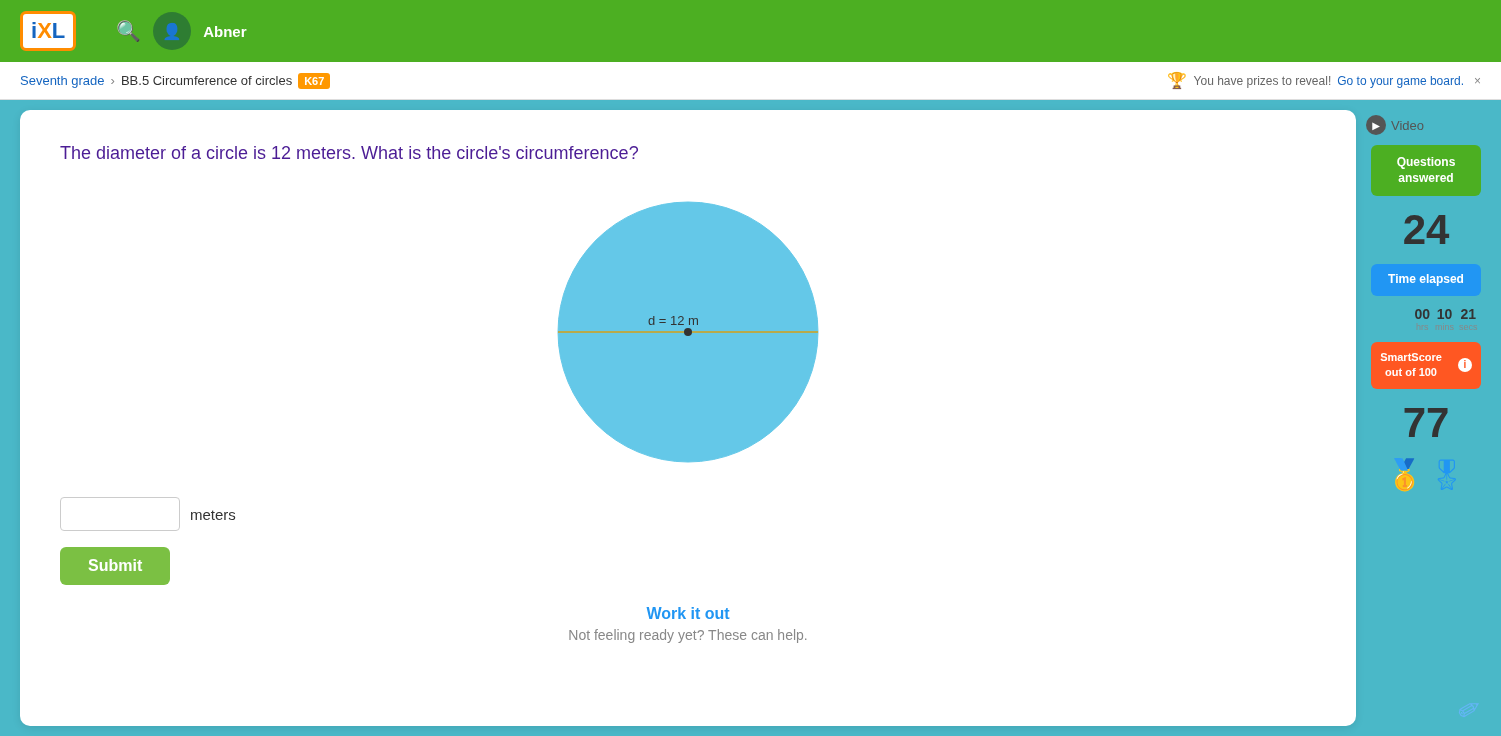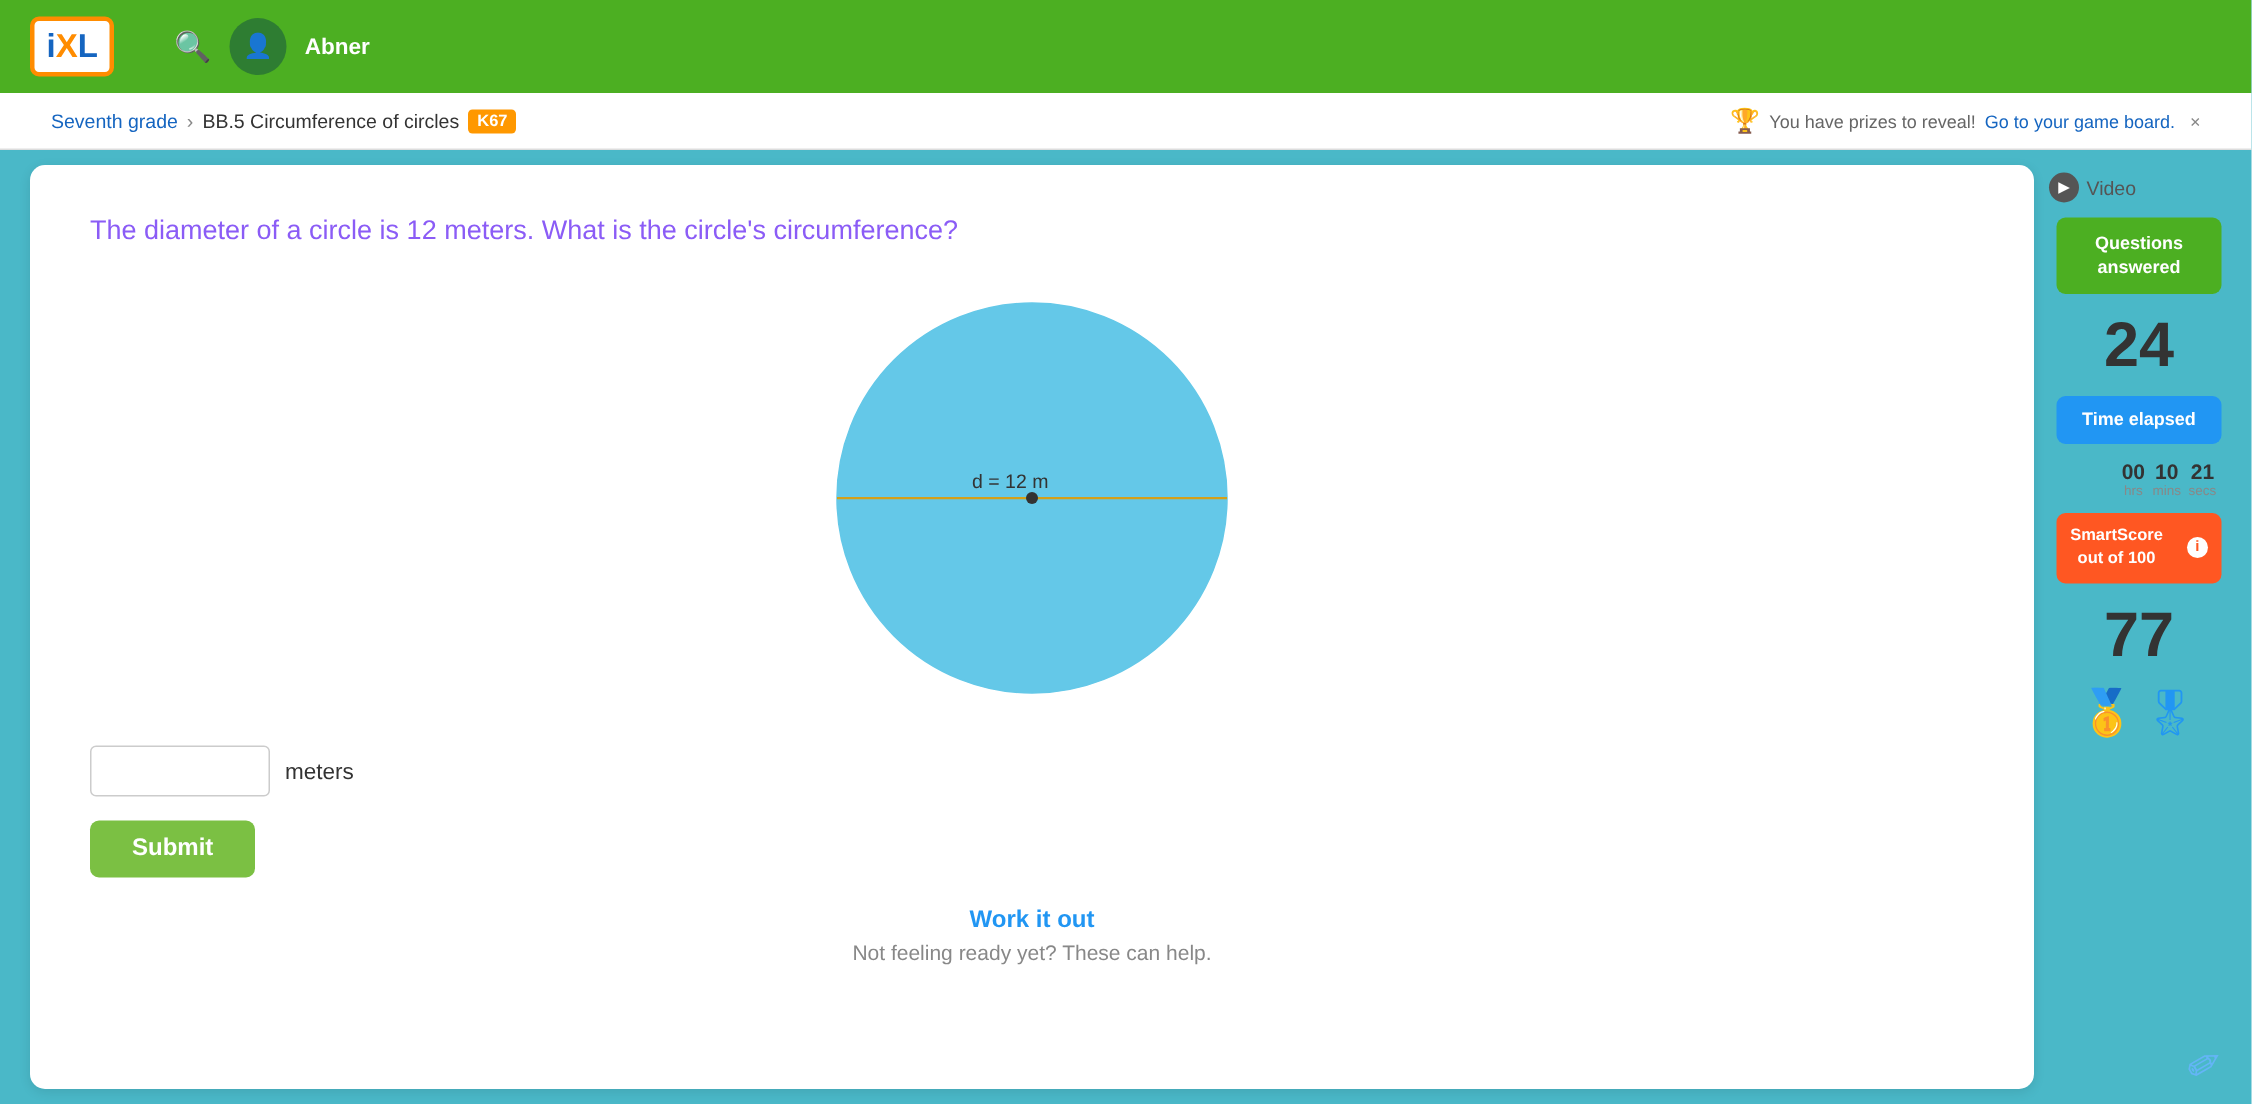--- a/index.html
+++ b/index.html
@@ -80,21 +80,21 @@
       font-size: 15px;
       font-weight: 600;
     }
 
     
     .breadcrumb-bar {
       background: white;
       height: 38px;
       display: flex;
       align-items: center;
-      padding: 0 34px;
+      padding: 0 20px;
       font-size: 13px;
       color: #555;
       border-bottom: 1px solid #ddd;
     }
     .breadcrumb-link {
       color: #1565c0;
       cursor: pointer;
     }
     .breadcrumb-sep {
       margin: 0 6px;
@@ -147,21 +147,21 @@
       flex: 1;
       background: white;
       border-radius: 10px;
       padding: 30px 40px;
       position: relative;
       box-shadow: 0 2px 8px rgba(0,0,0,0.1);
       overflow: hidden;
     }
     .question-text {
       font-size: 18px;
-      color: #8b5cf6;
+      color: #4c1d95;
       margin-bottom: 20px;
       line-height: 1.5;
     }
 
     
     .circle-container {
       display: flex;
       justify-content: center;
       align-items: center;
       margin: 10px 0 20px 0;

